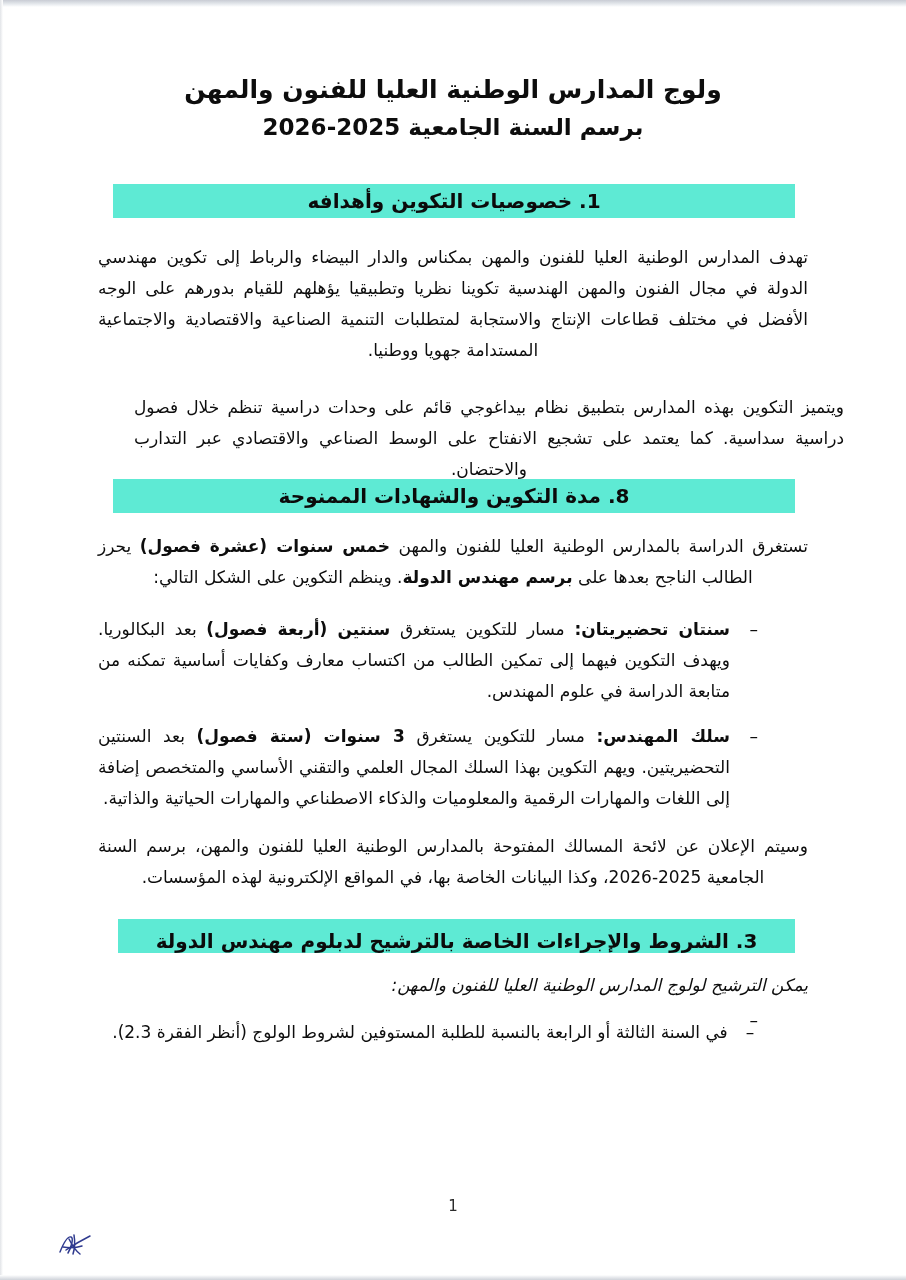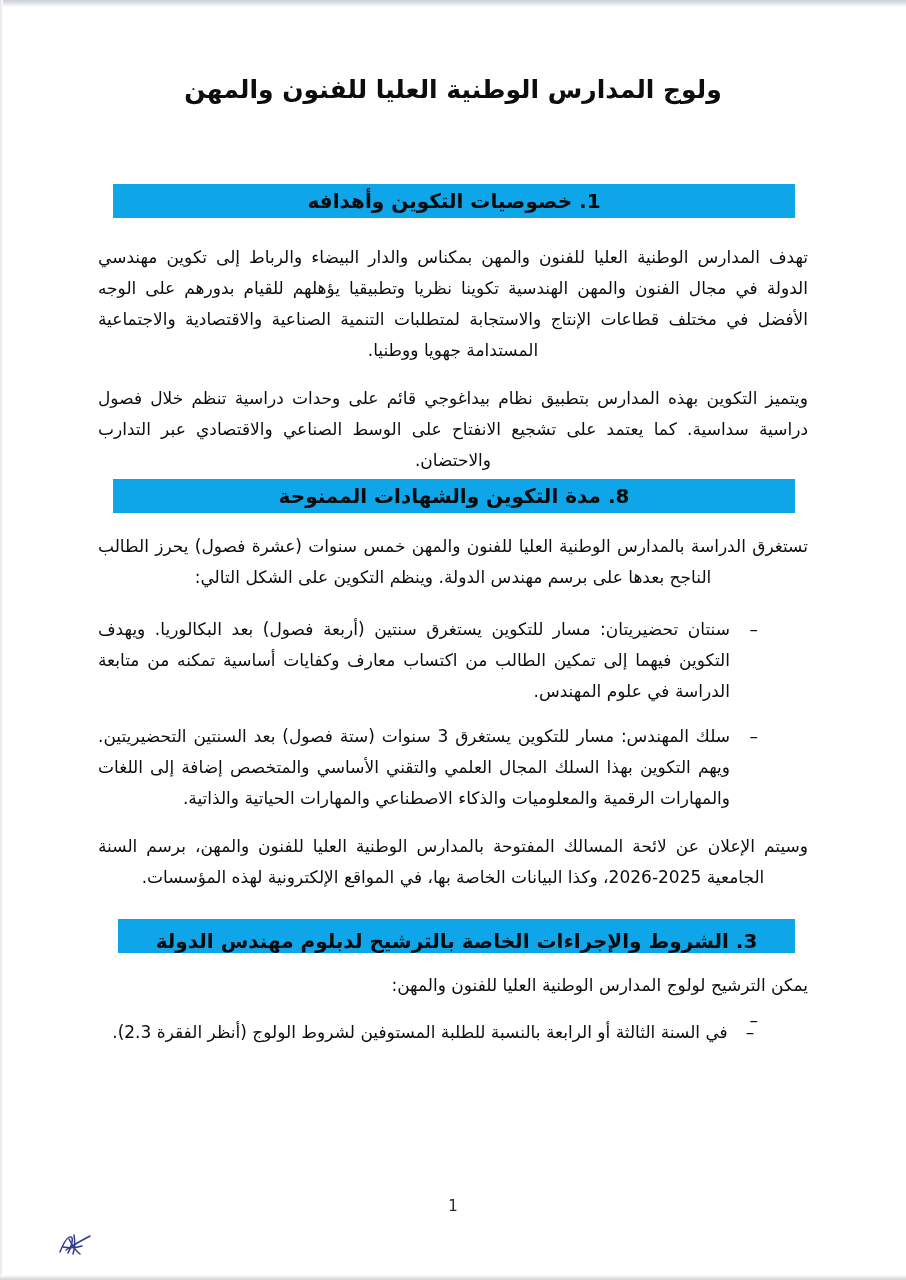--- a/index.html
+++ b/index.html
@@ -59,21 +59,21 @@
   }
   .doc-title .line2 {
     display: block;
     font-size: 23px;
     margin-top: 3px;
   }
 
   
   .section-band {
     position: absolute;
-    background: #0ea5e9;
+    background: #5eead4;
     height: 34px;
     display: flex;
     align-items: center;
     justify-content: center;
   }
   .section-band .section-heading-text {
     font-weight: bold;
     font-size: 20px;
     color: #0b0b0b;
     white-space: nowrap;
@@ -89,21 +89,21 @@
     font-size: 17px;
     line-height: 1.82;
     direction: rtl;
   }
   .body-block.last-center {
     text-align-last: center;
   }
   .body-block.plain {
     text-align: right;
   }
-  b { font-weight: normal; }
+  b { font-weight: bold; }
 
   
   .bullet-list {
     position: absolute;
     width: 660px;
     left: 98px;
     direction: rtl;
     list-style: none;
     margin: 0;
     padding: 0;
@@ -148,29 +148,30 @@
 </head>
 <body>
 
 <div class="page">
 
   <div class="scan-edge-top"></div>
   <div class="scan-edge-left"></div>
 
   <div class="doc-title">
     <span>ولوج المدارس الوطنية العليا للفنون والمهن</span>
+    <span class="line2">برسم السنة الجامعية 2025-2026</span>
   </div>
 
   <div class="section-band" style="top:184px; left:113px; width:682px;">
     <span class="section-heading-text">1. خصوصيات التكوين وأهدافه</span>
   </div>
 
   <div class="body-block last-center" style="top:242px;">تهدف المدارس الوطنية العليا للفنون والمهن بمكناس والدار البيضاء والرباط إلى تكوين مهندسي الدولة في مجال الفنون والمهن الهندسية تكوينا نظريا وتطبيقيا يؤهلهم للقيام بدورهم على الوجه الأفضل في مختلف قطاعات الإنتاج والاستجابة لمتطلبات التنمية الصناعية والاقتصادية والاجتماعية المستدامة جهويا ووطنيا.</div>
 
-  <div class="body-block last-center" style="top:383px;">ويتميز التكوين بهذه المدارس بتطبيق نظام بيداغوجي قائم على وحدات دراسية تنظم خلال فصول دراسية سداسية. كما يعتمد على تشجيع الانفتاح على الوسط الصناعي والاقتصادي عبر التدارب والاحتضان.</div>
+  <div class="body-block last-center" style="top:392px;margin-left:36px;">ويتميز التكوين بهذه المدارس بتطبيق نظام بيداغوجي قائم على وحدات دراسية تنظم خلال فصول دراسية سداسية. كما يعتمد على تشجيع الانفتاح على الوسط الصناعي والاقتصادي عبر التدارب والاحتضان.</div>
 
   <div class="section-band" style="top:479px; left:113px; width:682px;">
     <span class="section-heading-text">8. مدة التكوين والشهادات الممنوحة</span>
   </div>
 
   <div class="body-block last-center" style="top:531px;">
     <span>تستغرق الدراسة بالمدارس الوطنية العليا للفنون والمهن </span><b>خمس سنوات (عشرة فصول)</b><span> يحرز الطالب الناجح بعدها على </span><b>برسم مهندس الدولة</b><span>. وينظم التكوين على الشكل التالي:</span>
   </div>
 
   <ul class="bullet-list" style="top:614px; width:662px; left:98px;">
@@ -181,21 +182,21 @@
       <span class="dash">–</span><b>سلك المهندس:</b><span> مسار للتكوين يستغرق </span><b>3 سنوات (ستة فصول)</b><span> بعد السنتين التحضيريتين. ويهم التكوين بهذا السلك المجال العلمي والتقني الأساسي والمتخصص إضافة إلى اللغات والمهارات الرقمية والمعلوميات والذكاء الاصطناعي والمهارات الحياتية والذاتية.</span>
     </li>
   </ul>
 
   <div class="body-block last-center" style="top:831px;">وسيتم الإعلان عن لائحة المسالك المفتوحة بالمدارس الوطنية العليا للفنون والمهن، برسم السنة الجامعية 2025-2026، وكذا البيانات الخاصة بها، في المواقع الإلكترونية لهذه المؤسسات.</div>
 
   <div class="section-band" style="top:919px; left:118px; width:677px;align-items:flex-end;">
     <span class="section-heading-text">3. الشروط والإجراءات الخاصة بالترشيح لدبلوم مهندس الدولة</span>
   </div>
 
-  <div class="body-block plain" style="top:970px;">يمكن الترشيح لولوج المدارس الوطنية العليا للفنون والمهن:</div>
+  <div class="body-block plain" style="top:970px;font-style:italic;">يمكن الترشيح لولوج المدارس الوطنية العليا للفنون والمهن:</div>
 
   <ul class="bullet-list" style="top:1005px; width:650px; left:110px;">
     <li class="bullet-item">
       <span class="dash">–</span>
     </li>
     <li class="bullet-item" style="margin-top:12px; text-align-last:center;">
       <span class="dash">–</span><span>في السنة الثالثة أو الرابعة بالنسبة للطلبة المستوفين لشروط الولوج (أنظر الفقرة 2.3).</span>
     </li>
   </ul>
 

